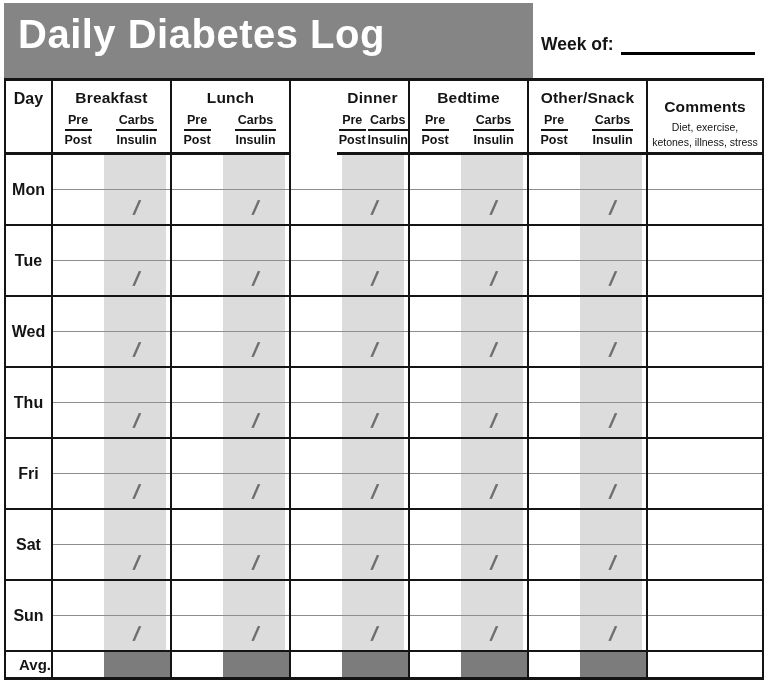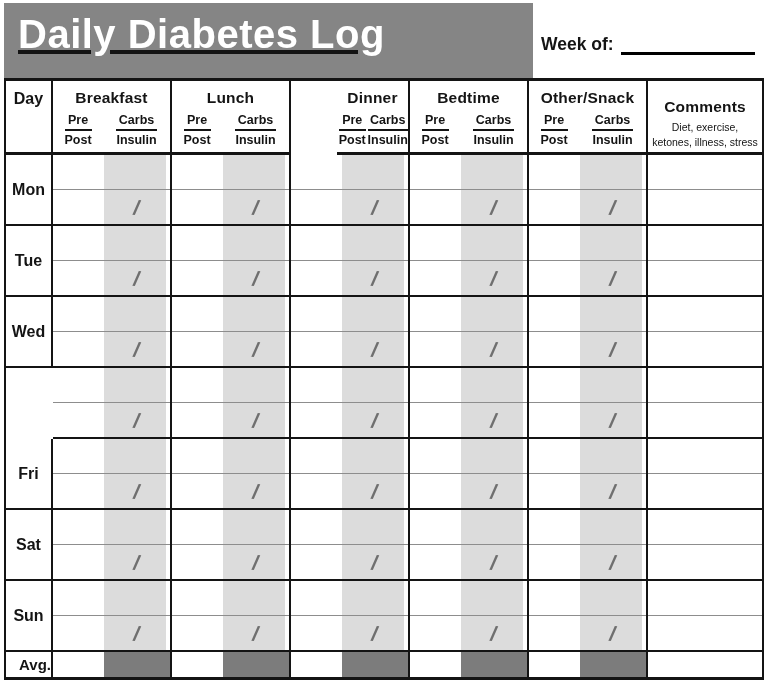--- a/index.html
+++ b/index.html
@@ -10,21 +10,21 @@
     --thin-line:#8d8d8d;
     --slash:#6f6f6f;
   }
   *{margin:0;padding:0;box-sizing:border-box;}
   body{background:#fff;}
   .page{
     position:relative;width:768px;height:681px;background:#ffffff;overflow:hidden;
     font-family:"Liberation Sans",sans-serif;color:#141414;
   }
   
-  .banner{position:absolute;left:4px;top:3px;width:529px;height:80px;background:var(--banner);text-decoration:underline;}
+  .banner{position:absolute;left:4px;top:3px;width:529px;height:80px;background:var(--banner);}
   .title{
     display:block;color:#ffffff;font-weight:bold;font-size:40px;line-height:62px;
     padding-left:14px;letter-spacing:0.5px;white-space:nowrap;
   }
   .week-of{position:absolute;left:541px;top:34px;display:flex;align-items:flex-end;}
   .week-label{font-weight:bold;font-size:17.5px;line-height:1.2;white-space:nowrap;}
   .week-line{width:134px;height:17px;border-bottom:3px solid #000;margin-left:7px;}
   
   .log-table{
     position:absolute;left:4px;top:78px;width:760px;height:602px;
@@ -426,20 +426,23 @@
             <span class="slash">/</span>
           </div>
         </div>
       </div>
       <div class="cell body-cell comments-cell" style="grid-area: 4 / 12;">
         <div class="halves">
           <div class="h-top"></div>
           <div class="h-bot"></div>
         </div>
       </div>
+      <div class="cell day-cell" style="grid-area: 5 / 1;">
+        <span>Thu</span>
+      </div>
       <div class="cell body-cell white-cell" style="grid-area: 5 / 2;">
         <div class="halves">
           <div class="h-top"></div>
           <div class="h-bot"></div>
         </div>
       </div>
       <div class="cell body-cell gray-cell" style="grid-area: 5 / 3;">
         <div class="halves">
           <div class="h-top"></div>
           <div class="h-bot">

